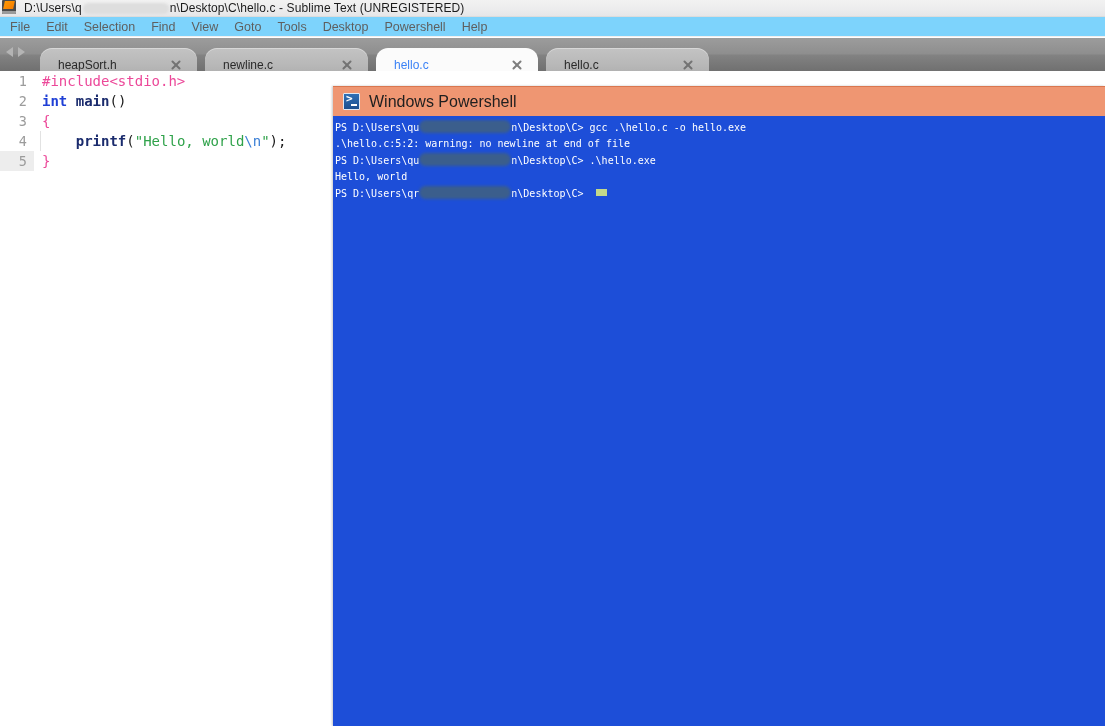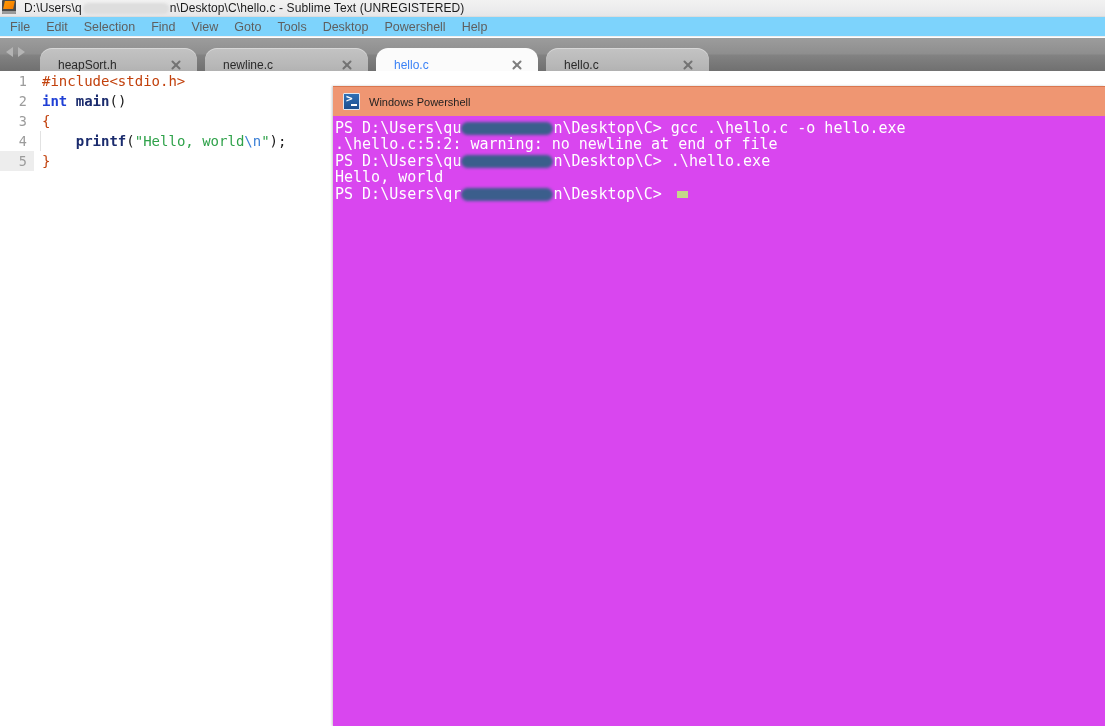--- a/index.html
+++ b/index.html
@@ -224,21 +224,21 @@
     white-space: pre;
     padding-left: 8px;
     z-index: 2;
   }
   .indent-guide {
     position: absolute;
     left: 40px; top: 0;
     width: 1px; height: 20px;
     background: #e2e2e2;
   }
-  .tk-plain   { color: #c2410c; }
+  .tk-plain   { color: #ec4899; }
   .tk-kw      { color: #1f3fd6; font-weight: bold; }
   .tk-fn      { color: #1a2b6d; font-weight: bold; }
   .tk-str     { color: #2fa24a; }
   .tk-esc     { color: #3b7fd6; }
   .tk-punct   { color: #1a1a1a; }
 
   
   .ps-window {
     position: absolute;
     left: 333px; top: 86px;
@@ -274,32 +274,32 @@
     font-weight: bold;
   }
   .ps-icon::after {
     content: "";
     position: absolute;
     left: 7px; bottom: 3px;
     width: 6px; height: 2px;
     background: #ffffff;
   }
   .ps-title {
-    font-size: 11px;
+    font-size: 16px;
     color: #1f1f1f;
     margin-left: 9px;
     white-space: nowrap;
   }
   .ps-body {
     height: 610px;
-    background: #d946ef;
+    background: #1d4ed8;
     padding: 4px 0 0 1px;
     box-sizing: border-box;
     font-family: "DejaVu Sans Mono", "Liberation Mono", monospace;
-    font-size: 15px;
+    font-size: 10px;
     line-height: 16.4px;
     color: #ffffff;
     overflow: hidden;
   }
   .ps-line {
     white-space: pre;
     height: 16.4px;
     padding-left: 1px;
   }
   .redact-term {

